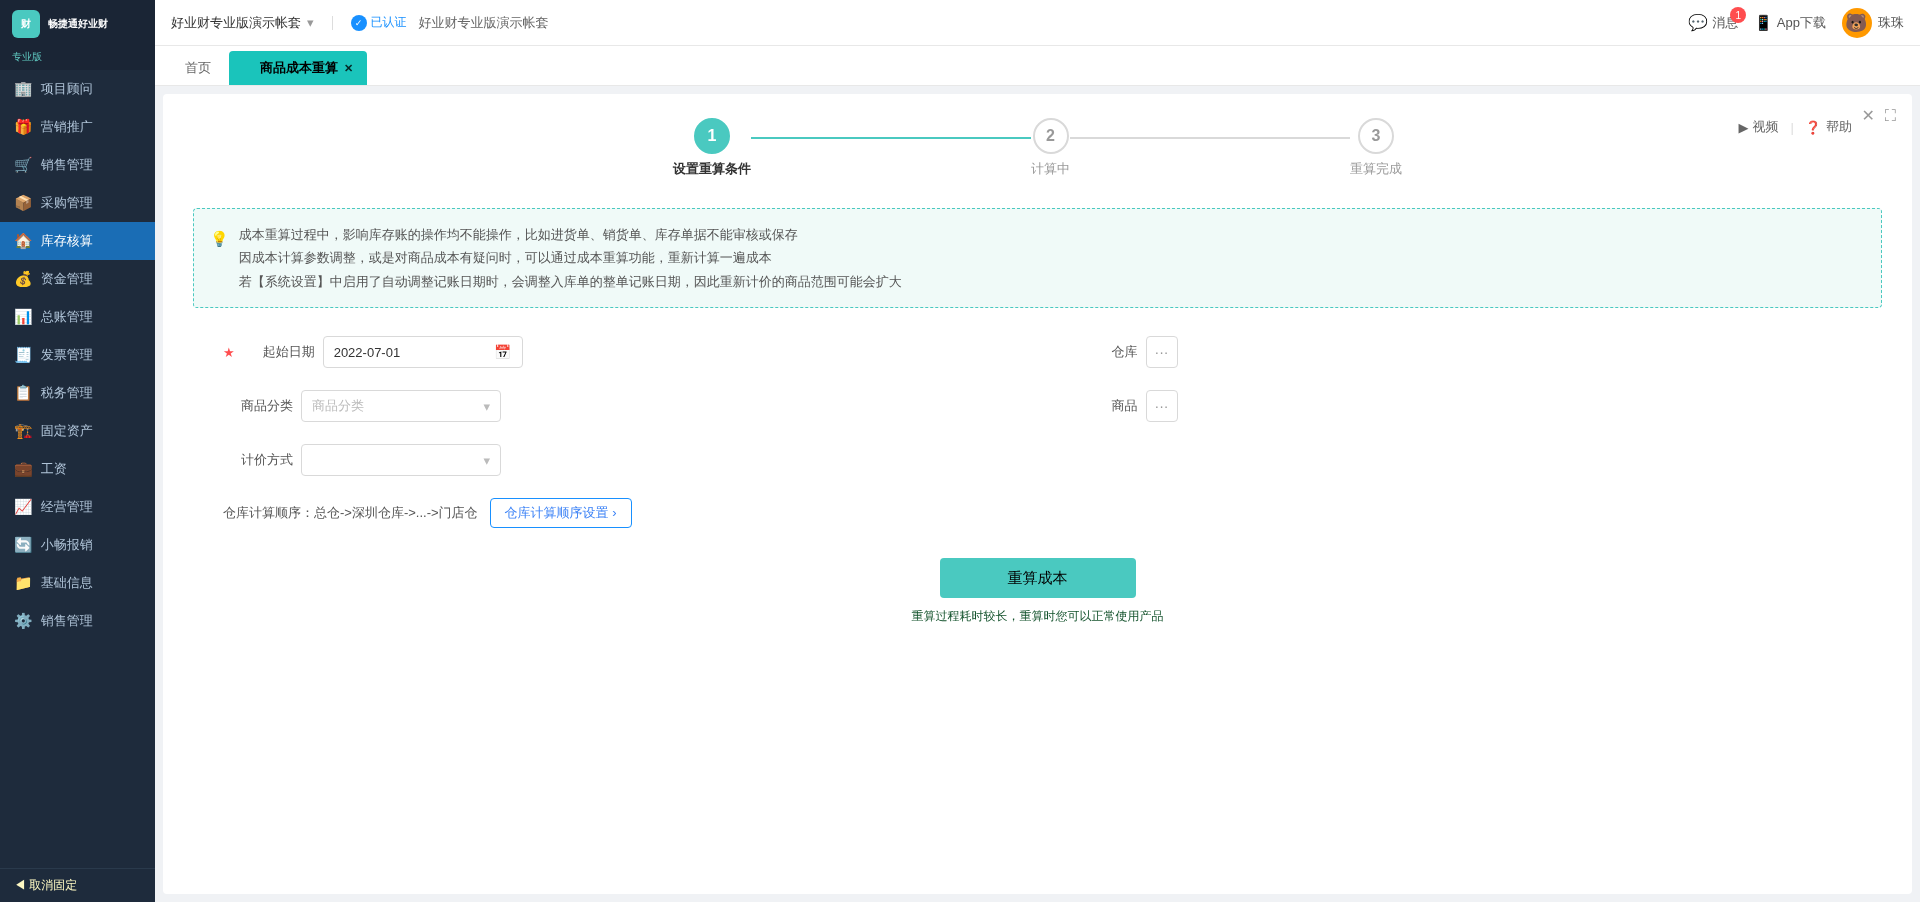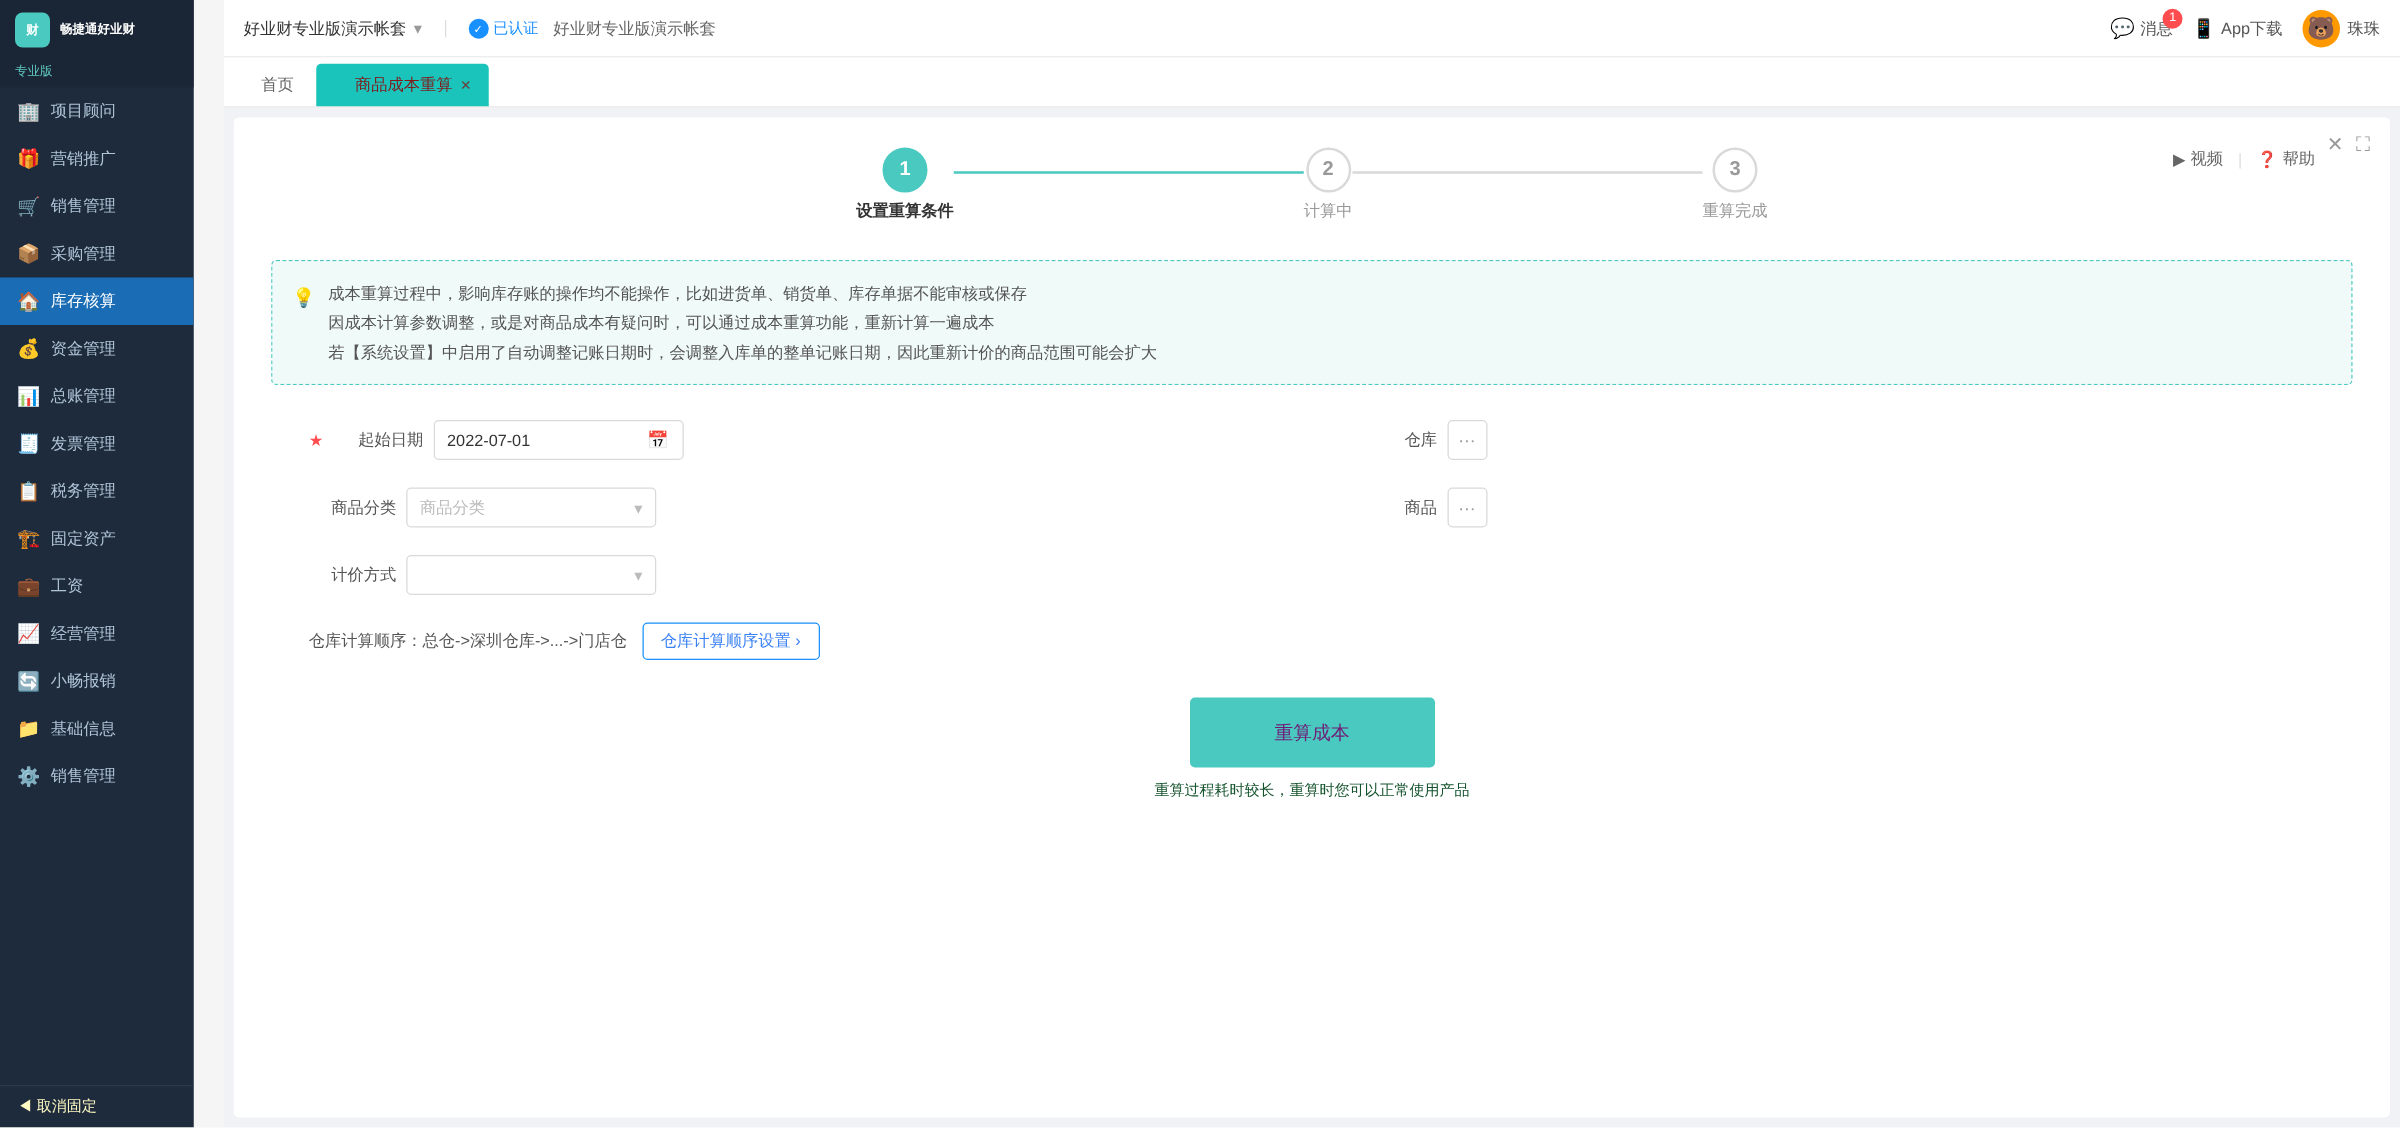--- a/index.html
+++ b/index.html
@@ -56,21 +56,20 @@
       border-top: 1px solid #2a3a4c;
     }
 
     
     .main {
       flex: 1;
       display: flex;
       flex-direction: column;
       background: #f0f2f5;
       overflow: hidden;
-      margin-left: 24px;
     }
 
     
     .topbar {
       height: 46px;
       background: #fff;
       display: flex;
       align-items: center;
       padding: 0 16px;
       border-bottom: 1px solid #e8e8e8;
@@ -120,22 +119,22 @@
       height: 34px;
       padding: 0 14px;
       display: flex; align-items: center; gap: 6px;
       font-size: 13px;
       cursor: pointer;
       border-radius: 4px 4px 0 0;
       color: #666;
     }
     .tab.active {
       background: #1ac4bb;
-      color: #7f1d1d;
-      font-weight: 400;
+      color: #000000;
+      font-weight: 700;
       padding-left: 31px;
     }
     .tab-close { font-size: 11px; opacity: 0.8; }
 
     
     .content-area {
       flex: 1;
       background: #fff;
       margin: 8px;
       border-radius: 4px;
@@ -286,26 +285,26 @@
       cursor: pointer;
       display: flex; align-items: center; gap: 4px;
     }
 
     
     .submit-area {
       text-align: center;
       margin-top: 10px;
     }
     .btn-primary {
-      height: 56px;
+      height: 40px;
       padding: 0 68px;
       background: #4ac9c0;
       border: none;
       border-radius: 4px;
-      color: #701a75;
+      color: #000000;
       font-size: 15px;
       cursor: pointer;
       font-family: inherit;
     }
     .submit-hint {
       margin-top: 10px;
       color: #14532d;
       font-size: 12px;
     }
 

